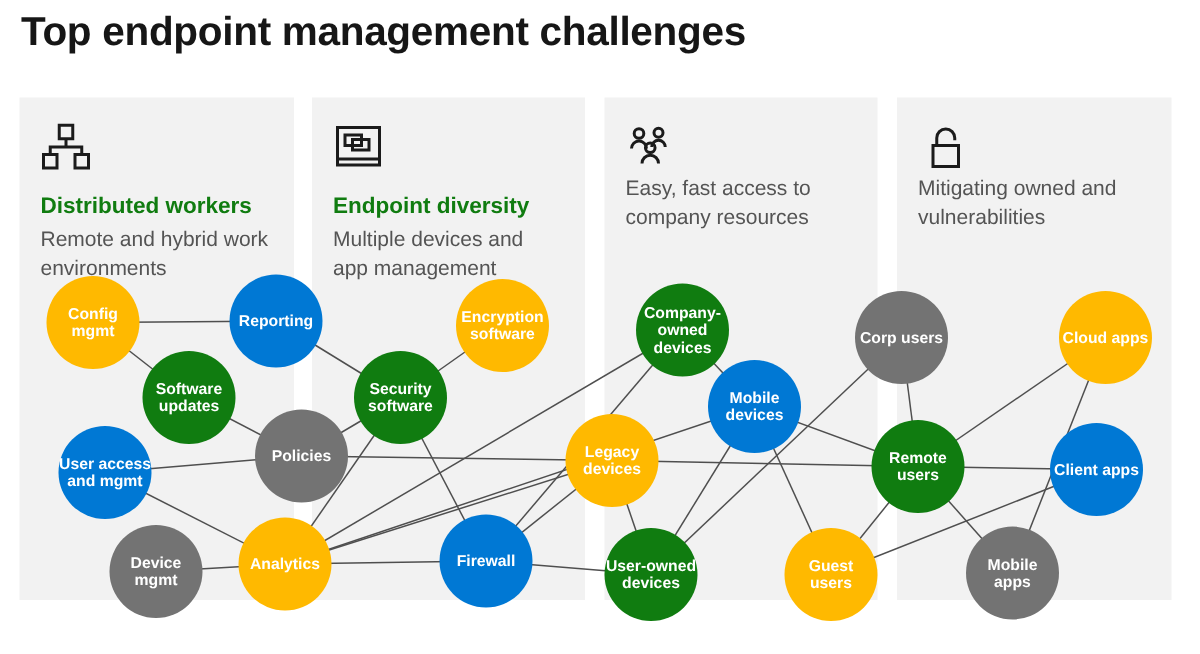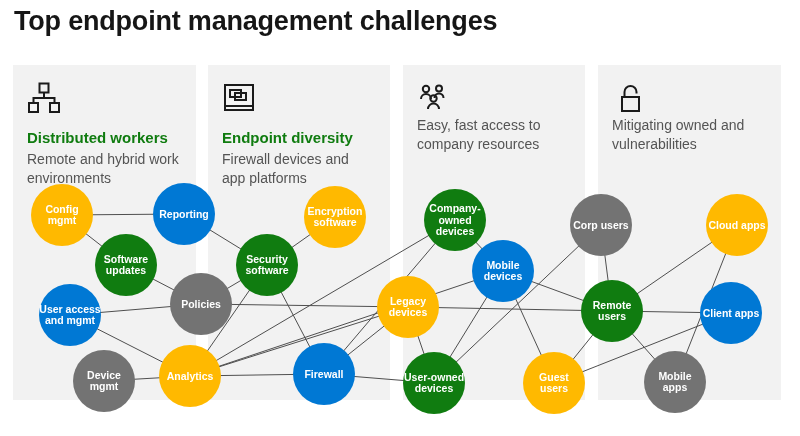--- a/index.html
+++ b/index.html
@@ -55,21 +55,21 @@
 <div class="panel panel-2">
   <span class="icon">
     <svg viewBox="0 0 34 34" width="34" height="34">
       <rect x="3" y="3" width="28" height="25"></rect>
       <path d="M3 24 H31"></path>
       <rect x="8" y="8" width="11" height="7"></rect>
       <rect x="13" y="11" width="11" height="7"></rect>
     </svg>
   </span>
   <h2>Endpoint diversity</h2>
-  <p class="sub">Firewall devices and app platforms</p>
+  <p class="sub">Multiple devices and app management</p>
 </div>
 
 <div class="panel panel-3">
   <span class="icon">
     <svg viewBox="0 0 34 34" width="34" height="34">
       <circle cx="9" cy="7" r="3.2"></circle>
       <path d="M4 17 a5 5 0 0 1 10 0"></path>
       <circle cx="22" cy="6.5" r="3"></circle>
       <path d="M17.5 16 a4.5 4.5 0 0 1 9 0"></path>
       <circle cx="16.5" cy="16.5" r="3.2"></circle>

